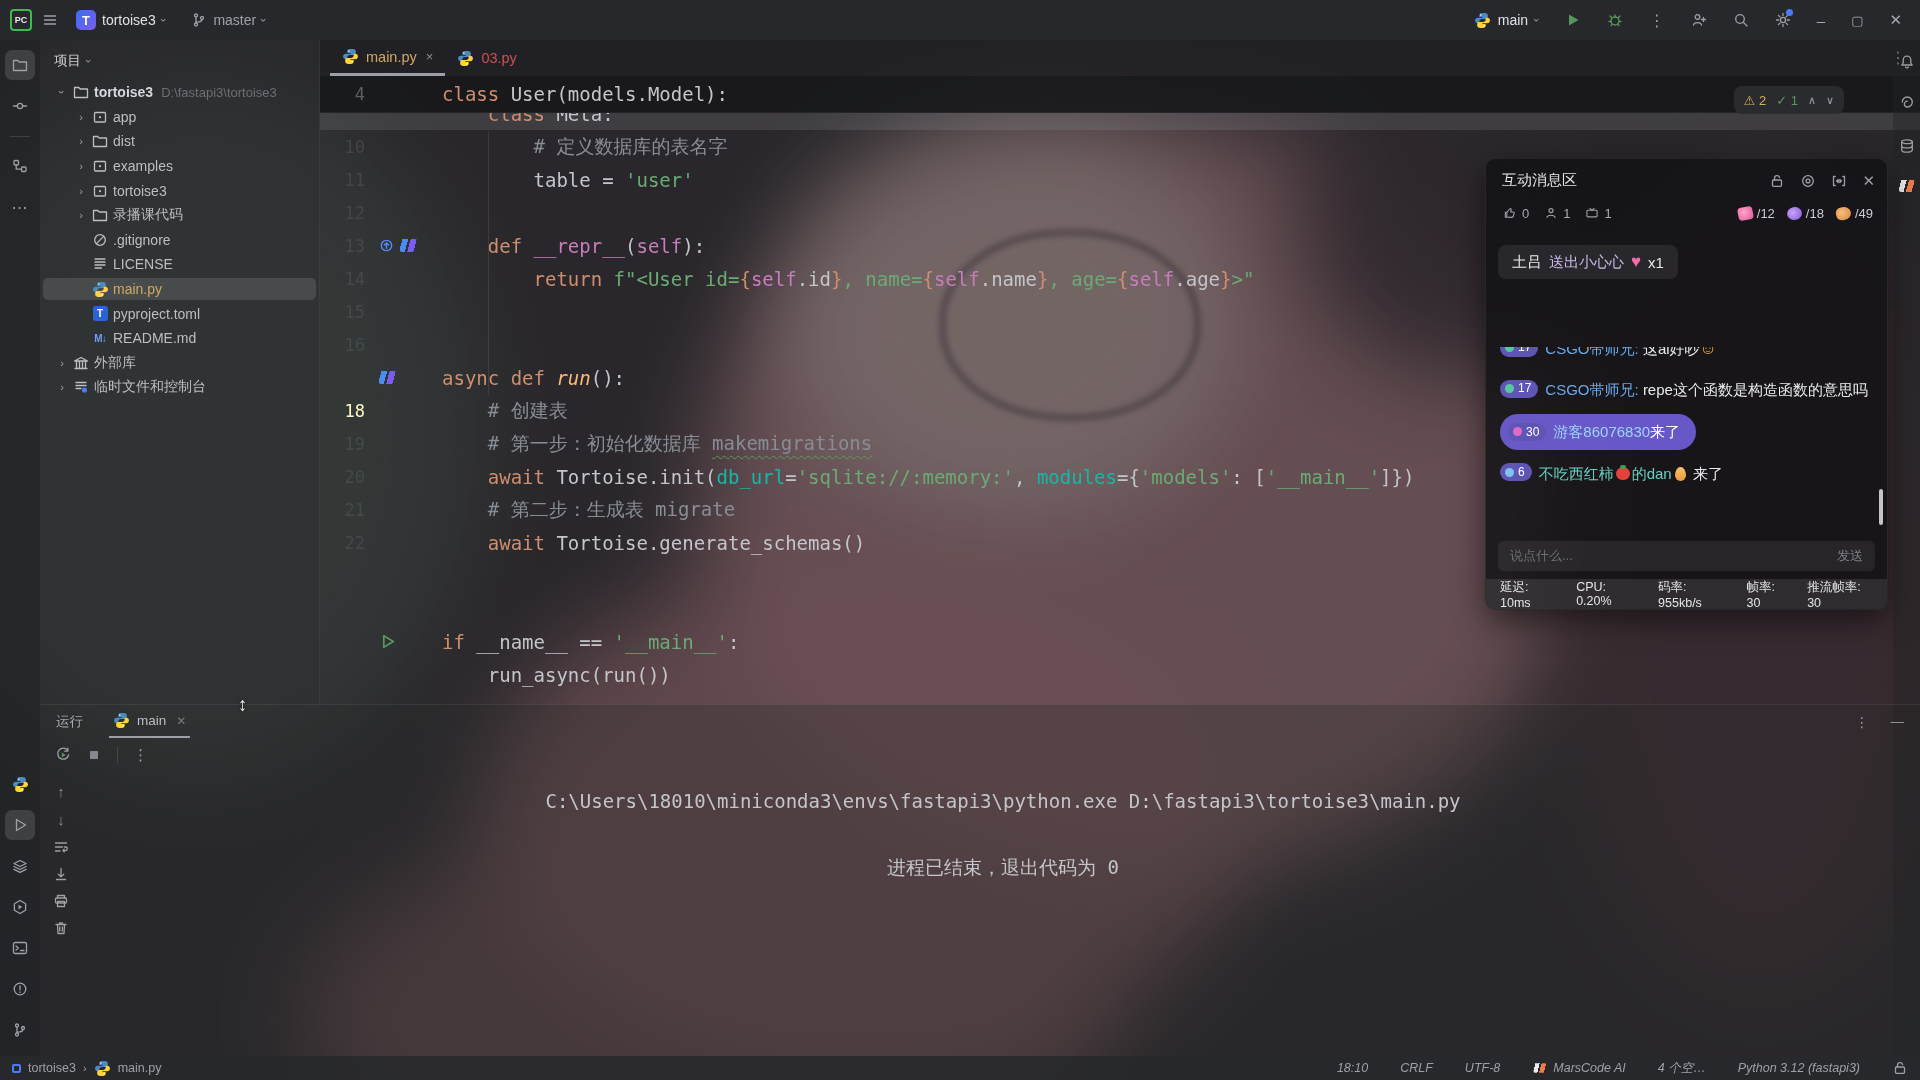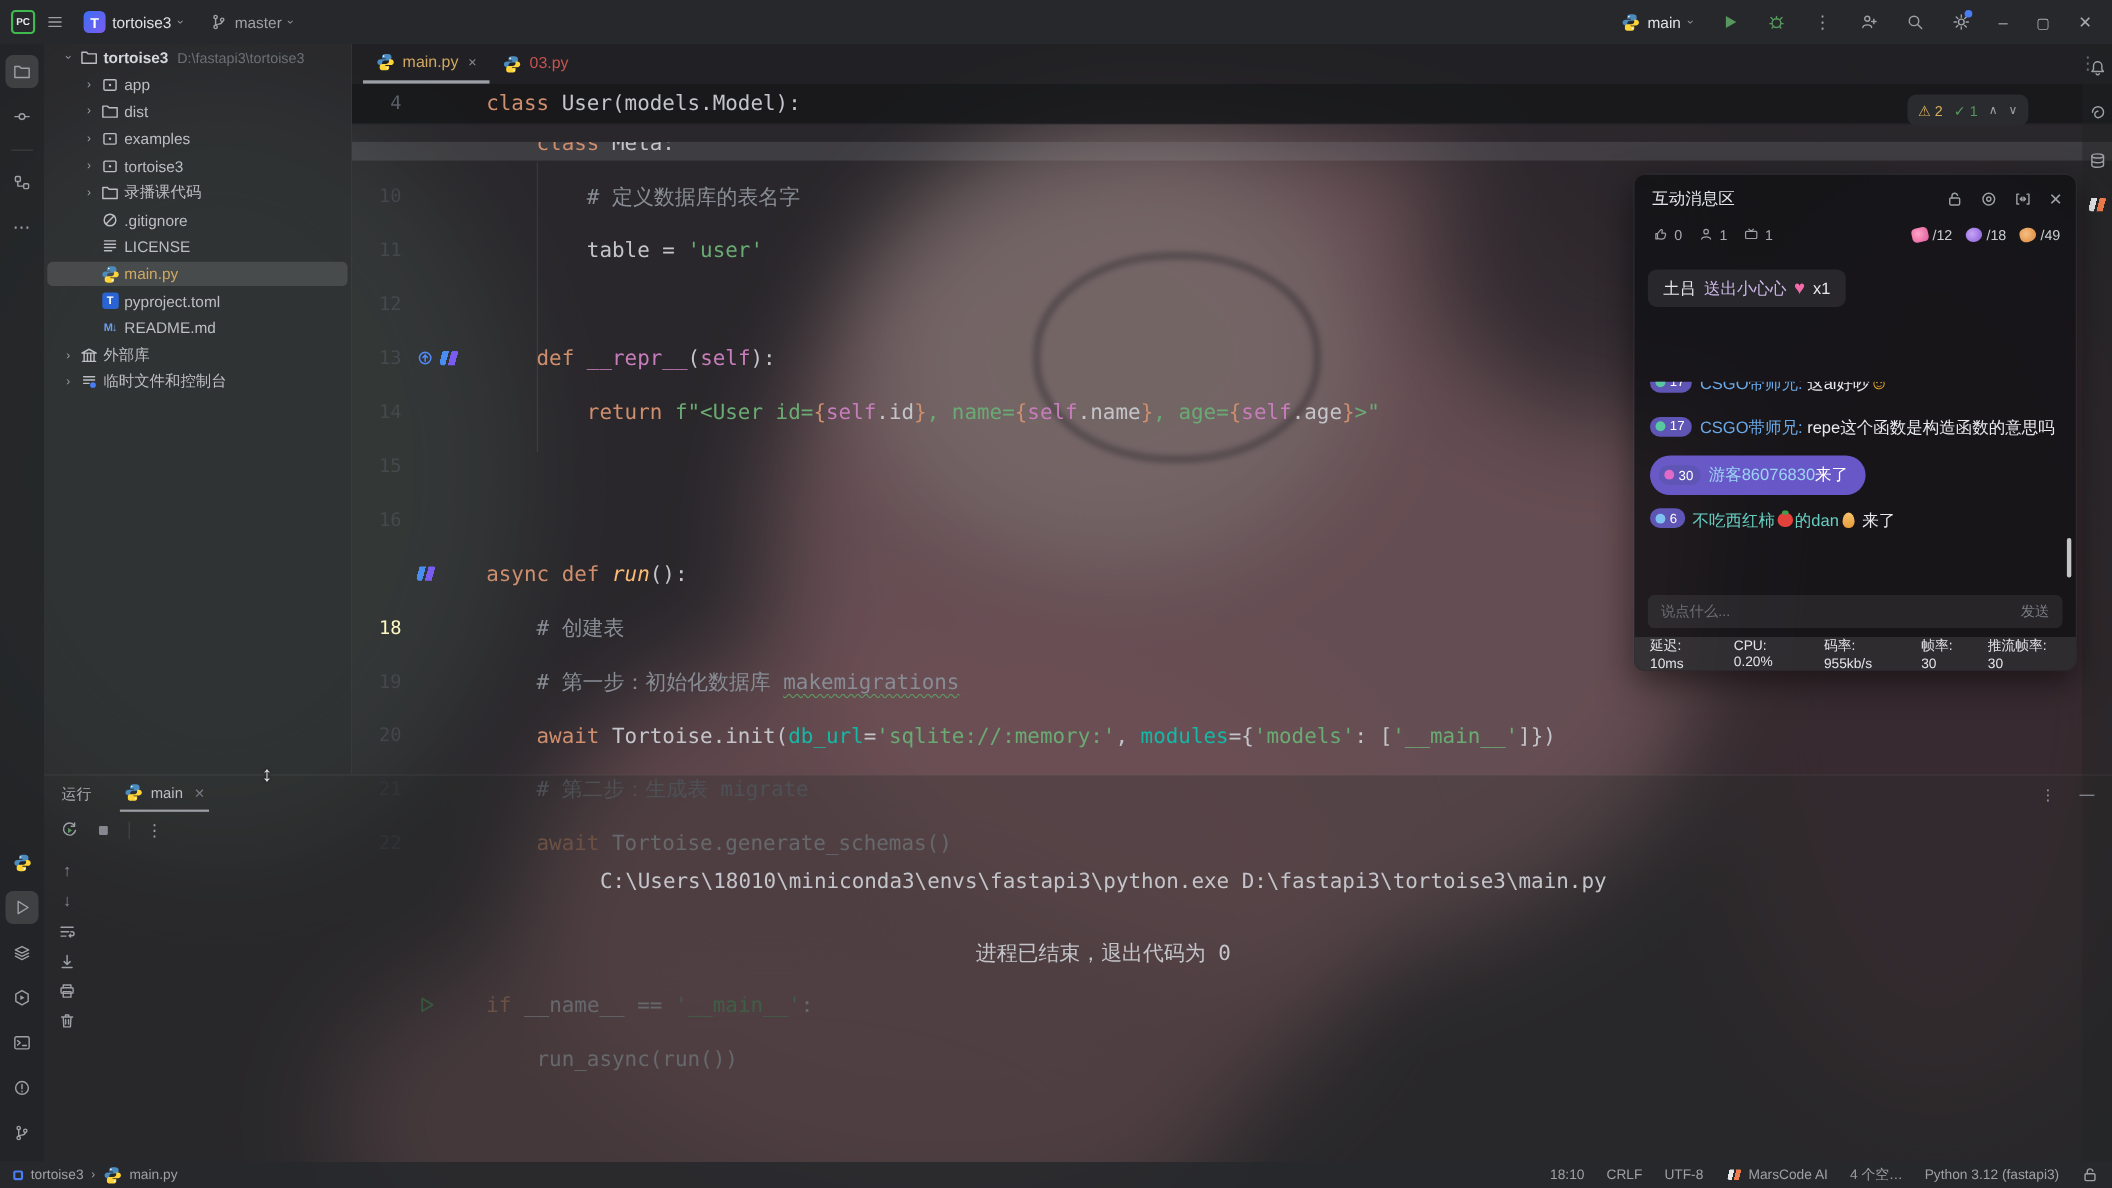--- a/index.html
+++ b/index.html
@@ -59,21 +59,21 @@
   
   .editor { position:absolute; left:320px; top:40px; right:0; height:664px; background:rgba(30,31,34,.4); }
   .etabs { height:36px; display:flex; align-items:flex-end; background:rgba(30,31,33,.72); padding-left:10px; position:relative; }
   .etab { display:flex; align-items:center; gap:7px; height:36px; padding:0 12px; font-size:14.5px; }
   .etab .close { color:#8b8e94; font-size:13px; margin-left:2px; }
   .etab.active { border-bottom:3px solid #9ca0a6; }
   .etabs-kebab { position:absolute; right:14px; top:8px; color:#9da0a6; font-size:16px; }
   .sticky { height:37px; background:rgba(23,24,26,.88); border-bottom:1px solid rgba(255,255,255,.05); display:flex; align-items:center; font-family:"DejaVu Sans Mono",monospace; font-size:19px; }
   .gut { width:45px; text-align:right; color:#5a5f68; font-size:17px; flex:none; }
   .gut-icons { width:77px; flex:none; display:flex; align-items:center; gap:6px; padding-left:14px; }
-  .codeline { height:33px; display:flex; align-items:center; font-family:"DejaVu Sans Mono",monospace; font-size:19px; white-space:pre;margin-top:16px; }
+  .codeline { height:33px; display:flex; align-items:center; font-family:"DejaVu Sans Mono",monospace; font-size:19px; white-space:pre; }
   .codeline.clip { height:17px; overflow:hidden; background:rgba(160,165,170,.18); }
   .codeline.clip .inner { margin-top:-16px; }
   .codeline .inner { display:flex; align-items:center; width:100%; height:33px; }
   .code-area { position:relative; }
   .indent-guide { position:absolute; left:168px; top:18px; width:1px; height:264px; background:rgba(255,255,255,.09); }
   .tk-k { color:#cf8e6d; } .tk-n { color:#c3c5ca; } .tk-f { color:#c77dbb; }
   .tk-fb { color:#fdba74;font-style:italic; } .tk-s { color:#6aab73; } .tk-c { color:#888d95; }
   .tk-p { color:#c77dbb; } .tk-a { color:#14b8a6; } .tk-br { color:#cf8e6d; }
   .tk-cu { color:#888d95; text-decoration:underline wavy #5d9960 1px; text-underline-offset:5px; }
   .num-dim { color:rgba(90,95,104,.45); }
@@ -99,21 +99,21 @@
   .con-rail { position:absolute; left:0; top:66px; width:42px; bottom:0; display:flex; flex-direction:column; align-items:center; gap:11px; padding-top:12px; color:#868b93; }
   .con-rail .g { font-size:15px; }
   .console { position:absolute; left:56px; top:66px; right:10px; bottom:0; font-family:"DejaVu Sans Mono",monospace; font-size:19px; line-height:33px; color:#c3c5ca; padding-top:14px; }
   .mouse-cur { position:absolute; left:238px; top:694px; color:#e8e9eb; font-size:19px; text-shadow:0 0 3px rgba(0,0,0,.8); }
 
   
   .statusbar { position:absolute; left:0; bottom:0; width:1920px; height:24px; background:rgba(38,40,43,.95); display:flex; align-items:center; font-size:12.5px; color:#9da0a6; padding:0 12px; }
   .sb-left { display:flex; align-items:center; gap:7px; }
   .sb-sq { width:9px; height:9px; border:2px solid #4a7cf5; border-radius:2px; }
   .sb-crumb-sep { font-size:11px; }
-  .sb-right { margin-left:auto; display:flex; align-items:center; gap:20px; }
+  .sb-right { margin-left:auto; display:flex; align-items:center; gap:32px;font-style:italic; }
   .sb-item { display:flex; align-items:center; gap:5px; }
 
   
   .chat { position:absolute; left:1485px; top:158px; width:403px; height:452px; background:rgba(17,17,21,.82); border:1px solid rgba(255,255,255,.08); border-radius:10px; box-shadow:0 10px 30px rgba(0,0,0,.5); color:#e8eaed; }
   .chat-head { position:absolute; top:12px; left:16px; right:12px; display:flex; align-items:center; }
   .chat-title { font-size:15px; color:#e2e4e8; }
   .chat-head .hicons { margin-left:auto; display:flex; gap:15px; color:#9da0a6; }
   .chat-stats { position:absolute; top:46px; left:16px; right:14px; display:flex; align-items:center; font-size:13px; color:#a7aab0; }
   .cs-left { display:flex; gap:14px; align-items:center; }
   .cs-item { display:flex; align-items:center; gap:4px; }
@@ -324,20 +324,24 @@
             <circle cx="5" cy="3.5" r="1.5"></circle>
             <circle cx="5" cy="12.5" r="1.5"></circle>
             <circle cx="11" cy="6" r="1.5"></circle>
             <path d="M5 5v6M11 7.5c0 2.8-3.5 2-6 3.2"></path>
           </svg>
         </span>
       </div>
   </div>
 
   <div class="proj">
+    <div class="proj-head">
+      <span>项目</span>
+      <span class="caret">›</span>
+    </div>
     <div class="tree" id="tree">
         <div class="trow" style="padding-left: 14px;">
           <span class="t-chev" style="display: inline-block; transform: rotate(90deg);">›</span>
           <span class="t-ico">
             <svg width="16" height="16" viewBox="0 0 16 16" fill="none" stroke="currentColor" stroke-width="1.3" stroke-linecap="round" stroke-linejoin="round">
               <path d="M1.5 3.5h4.2L7.2 5h7.3v8.5h-13z"></path>
             </svg>
           </span>
           <span class="t-label" style="font-weight: bold; color: rgb(213, 215, 221);">tortoise3</span>
           <span class="t-path">D:\fastapi3\tortoise3</span>

